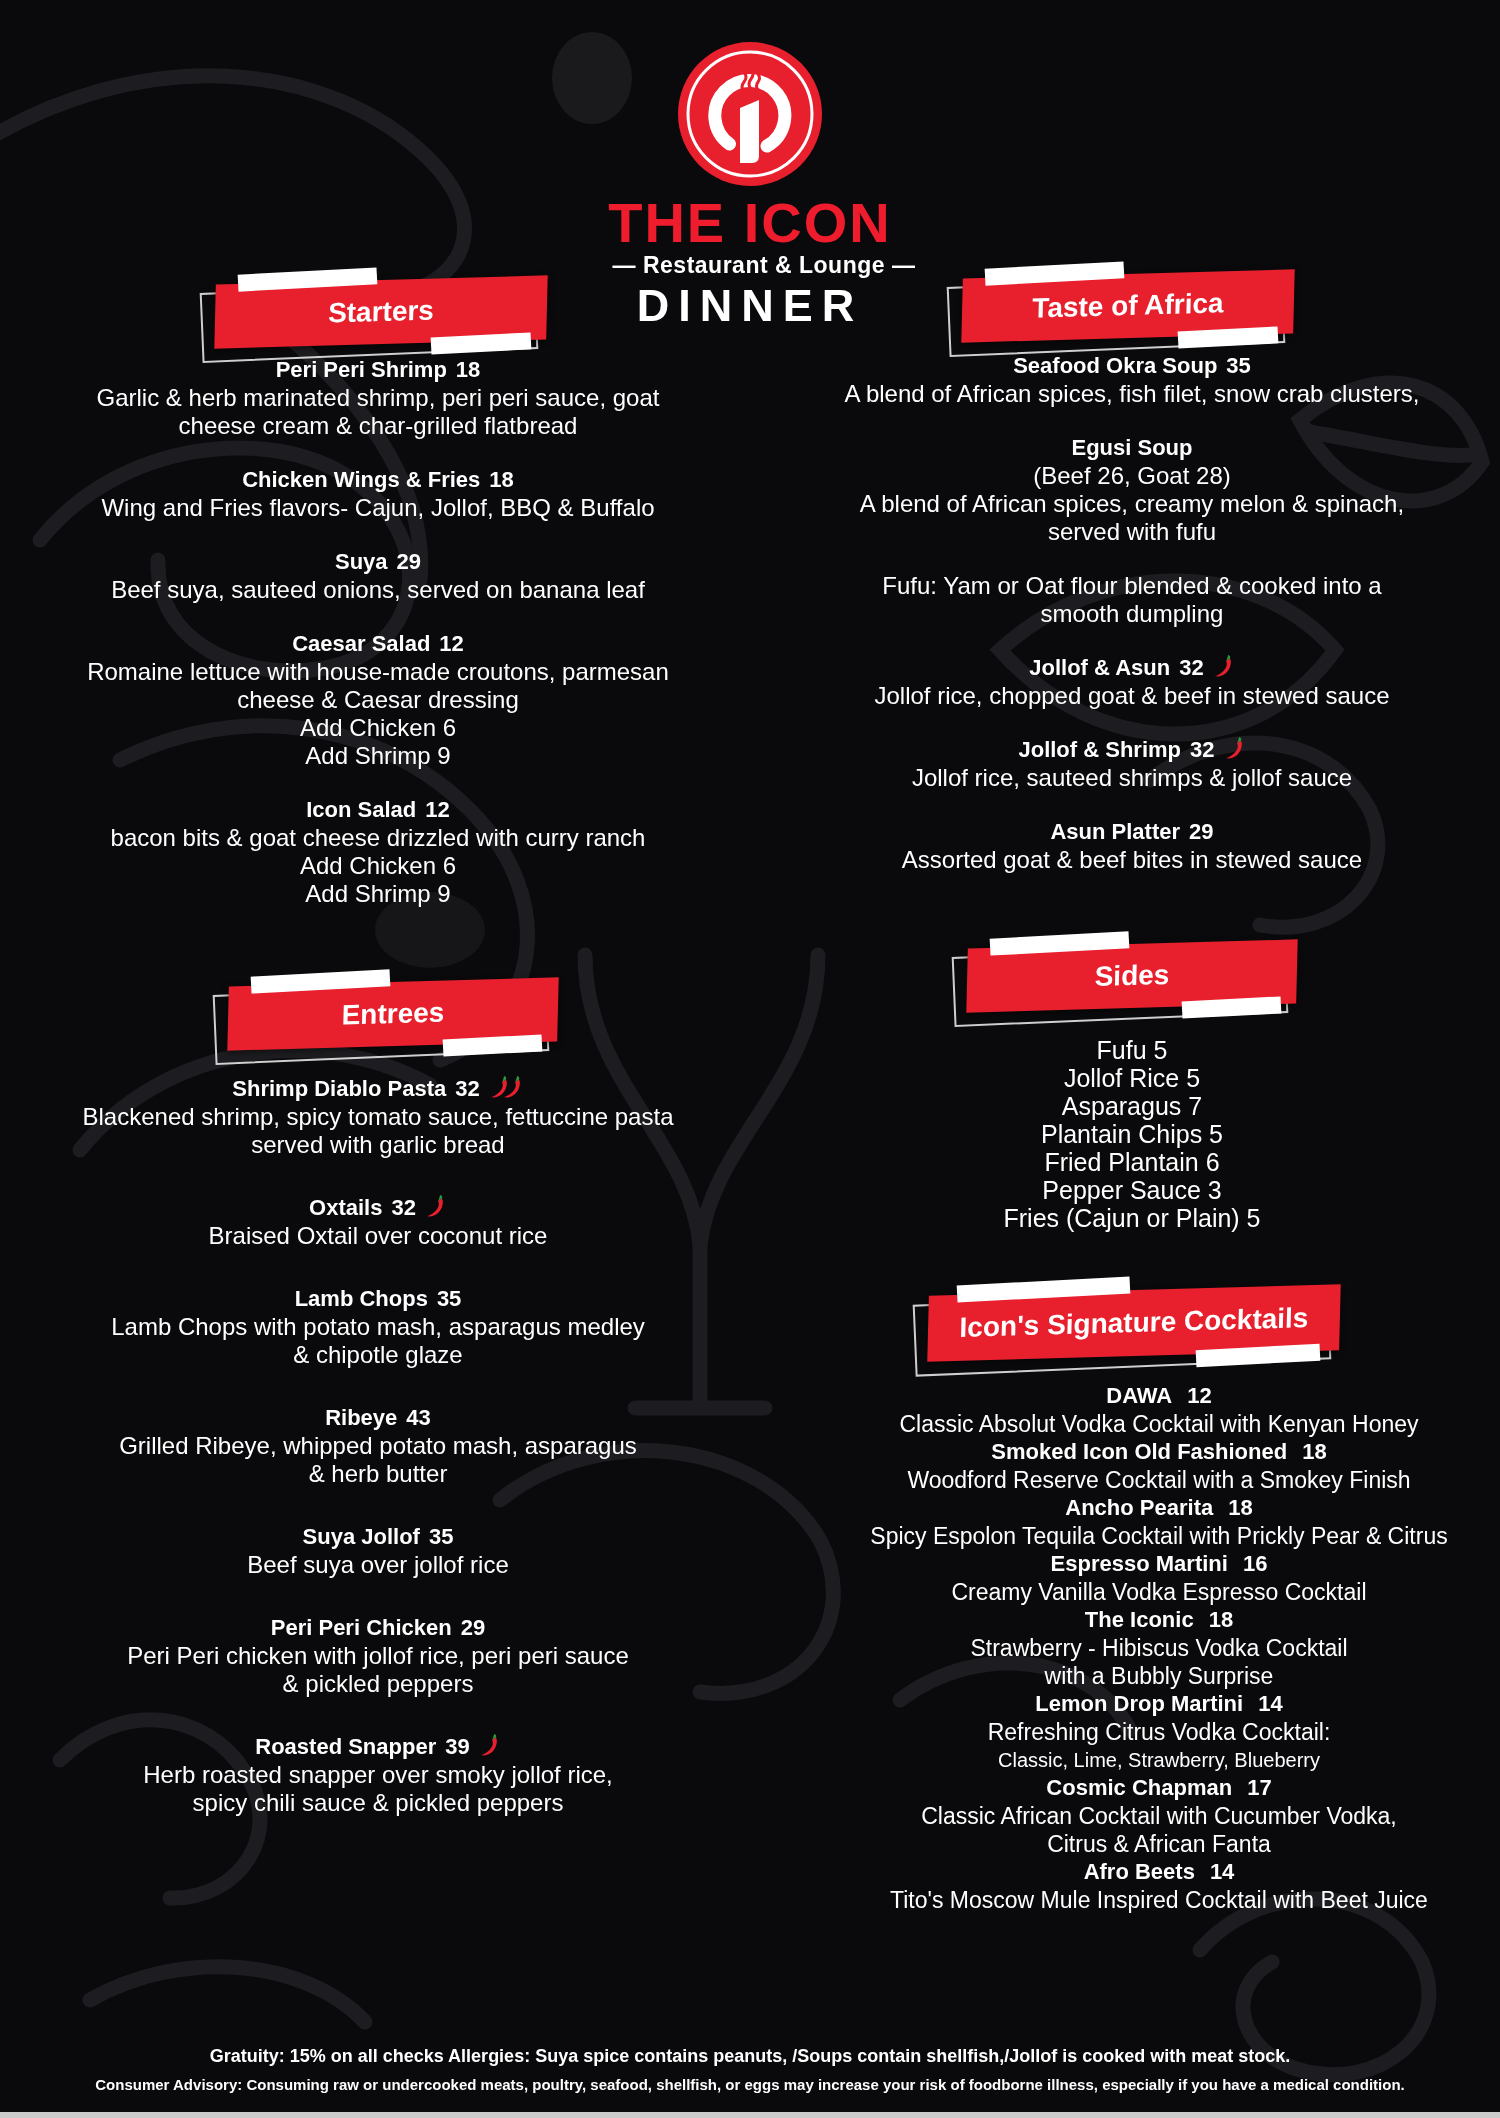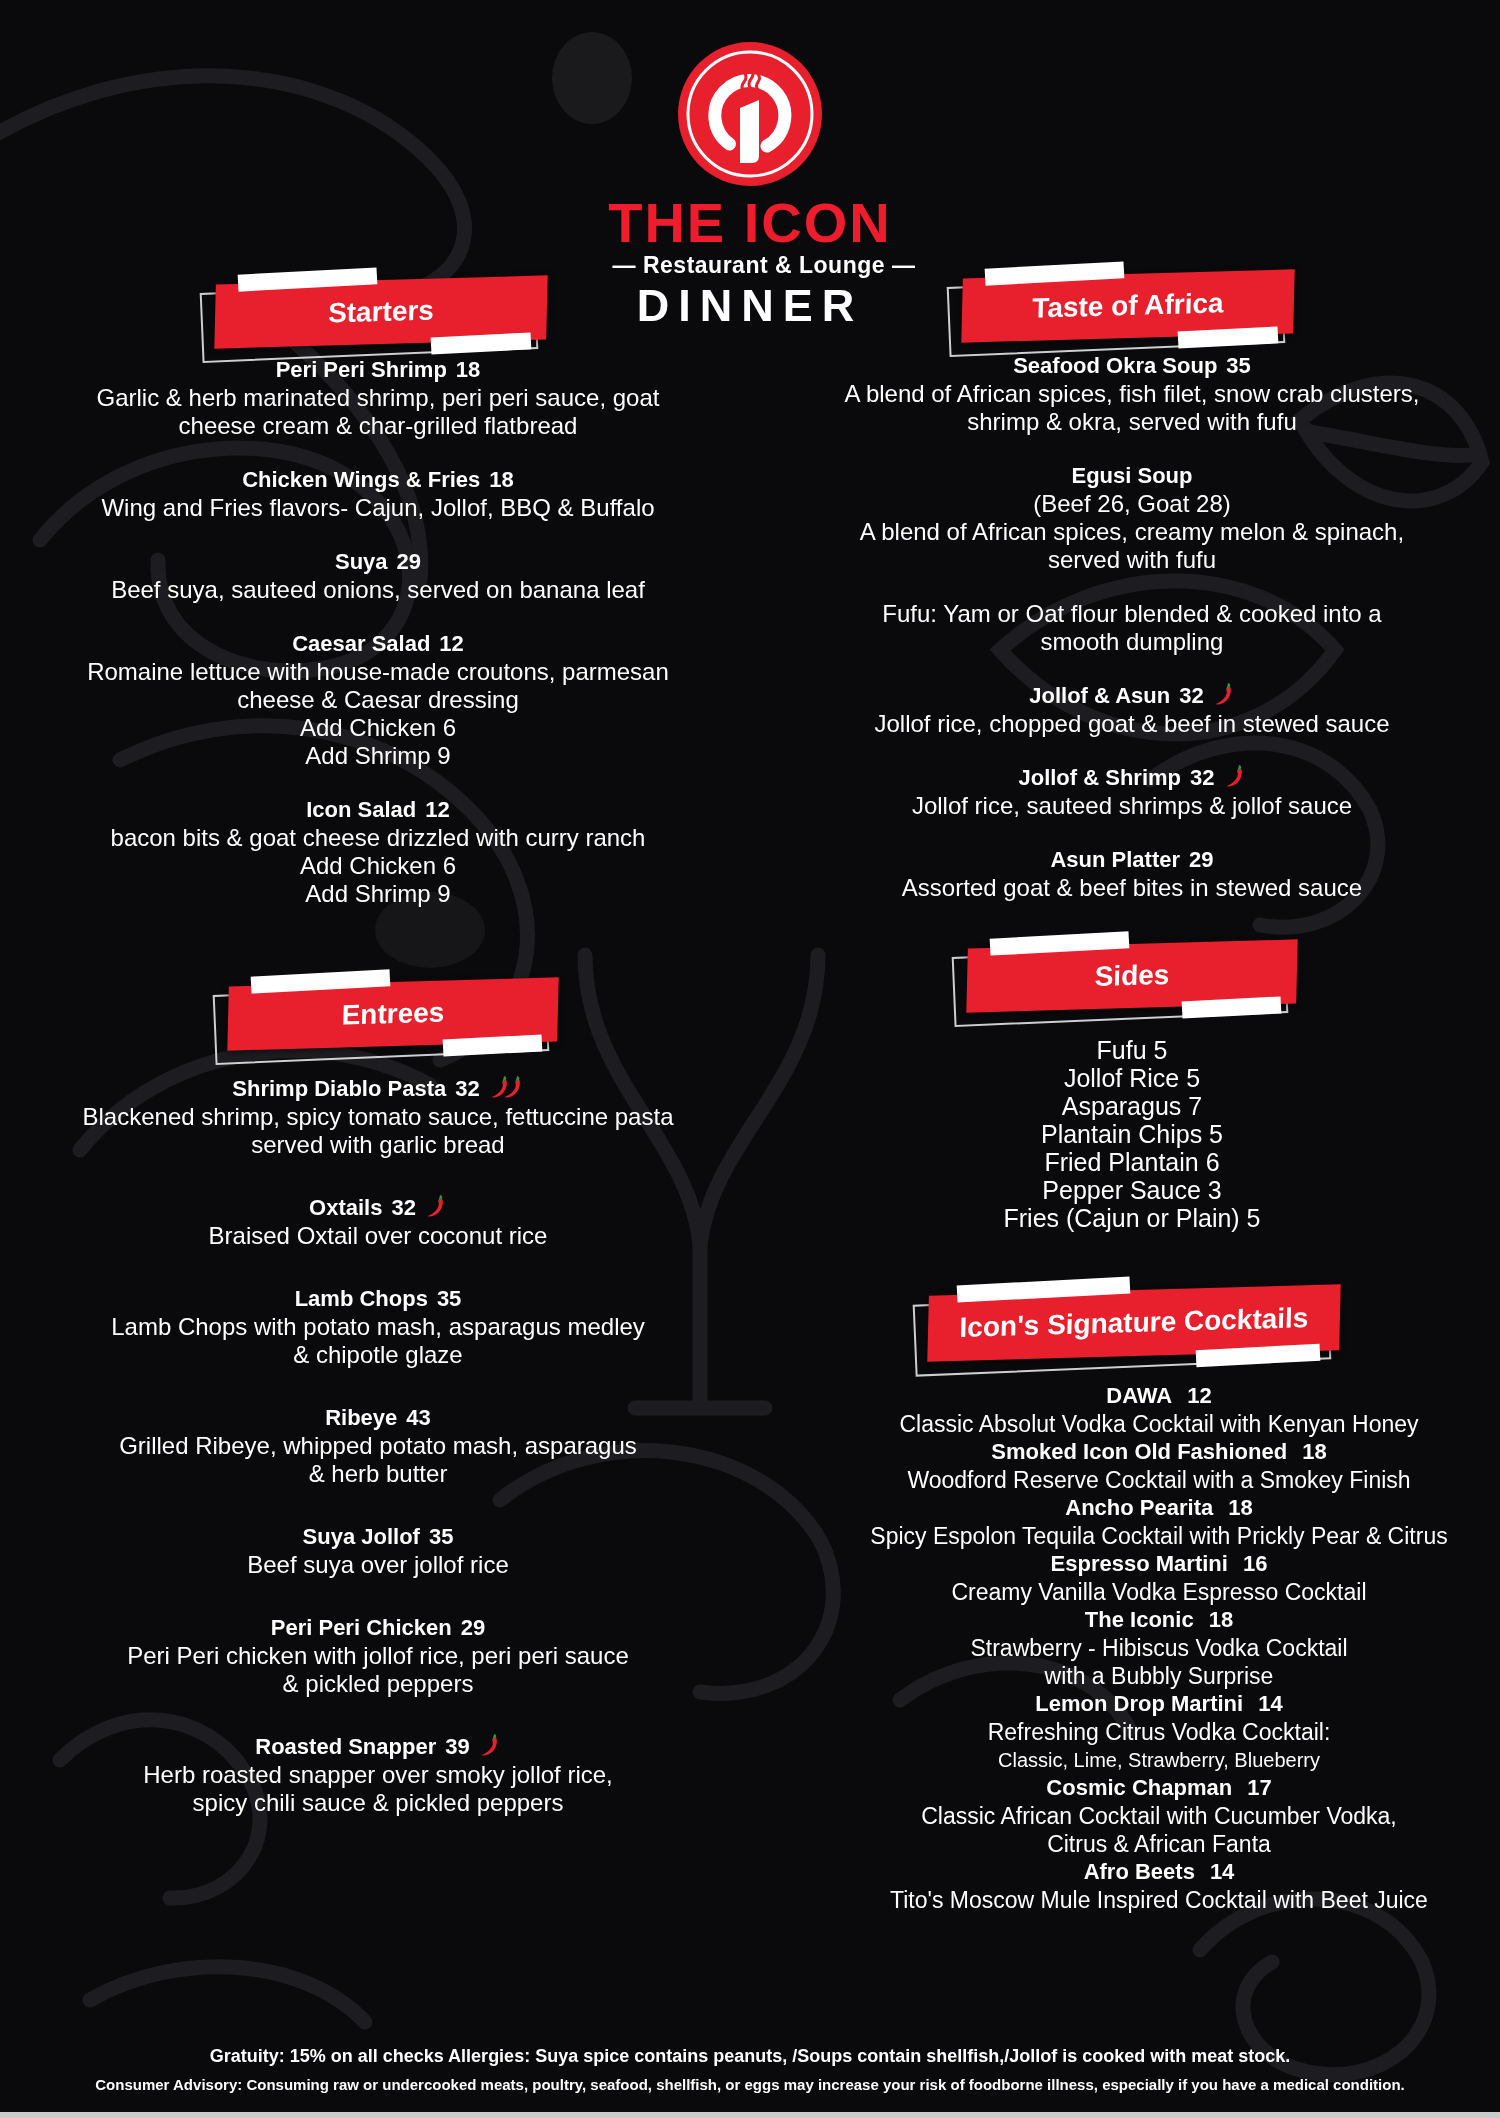--- a/index.html
+++ b/index.html
@@ -221,21 +221,20 @@
             <path d="M26 3 C28.5 4 28.7 6.8 27.5 8 L22 10 C24 8 25 5 26 3 Z" fill="#2d9a3f"></path>
           </svg></div>
         <div class="item-desc">Herb roasted snapper over smoky jollof rice,</div>
         <div class="item-desc">spicy chili sauce &amp; pickled peppers</div>
       </div>
     </div>
   <div class="col-items items-taste" style="left:782px;top:352px">
       <div class="menu-item">
         <div class="item-name"><span class="nm">Seafood Okra Soup</span><span class="pr">35</span></div>
         <div class="item-desc">A blend of African spices, fish filet, snow crab clusters,</div>
-        <div class="item-desc">shrimp &amp; okra, served with fufu</div>
       </div>
       <div class="menu-item">
         <div class="item-name"><span class="nm">Egusi Soup</span></div>
         <div class="item-desc">(Beef 26, Goat 28)</div>
         <div class="item-desc">A blend of African spices, creamy melon &amp; spinach,</div>
         <div class="item-desc">served with fufu</div>
       </div>
       <div class="menu-item">
         <div class="item-desc">Fufu: Yam or Oat flour blended &amp; cooked into a</div>
         <div class="item-desc">smooth dumpling</div>

